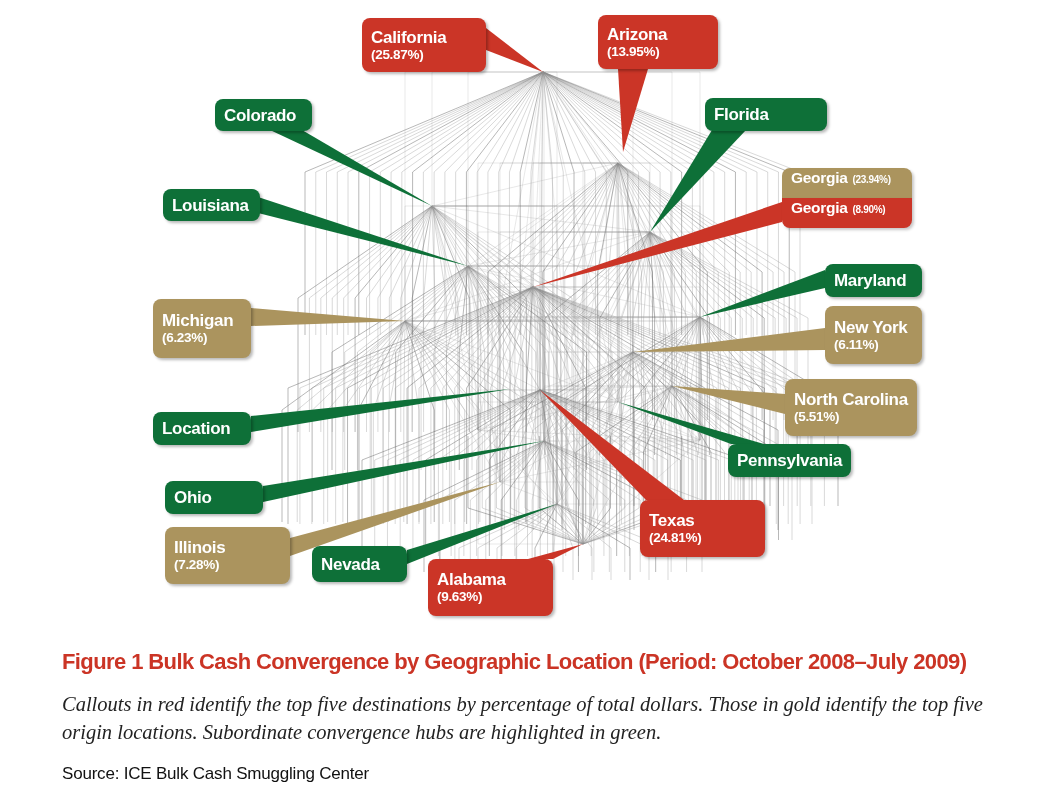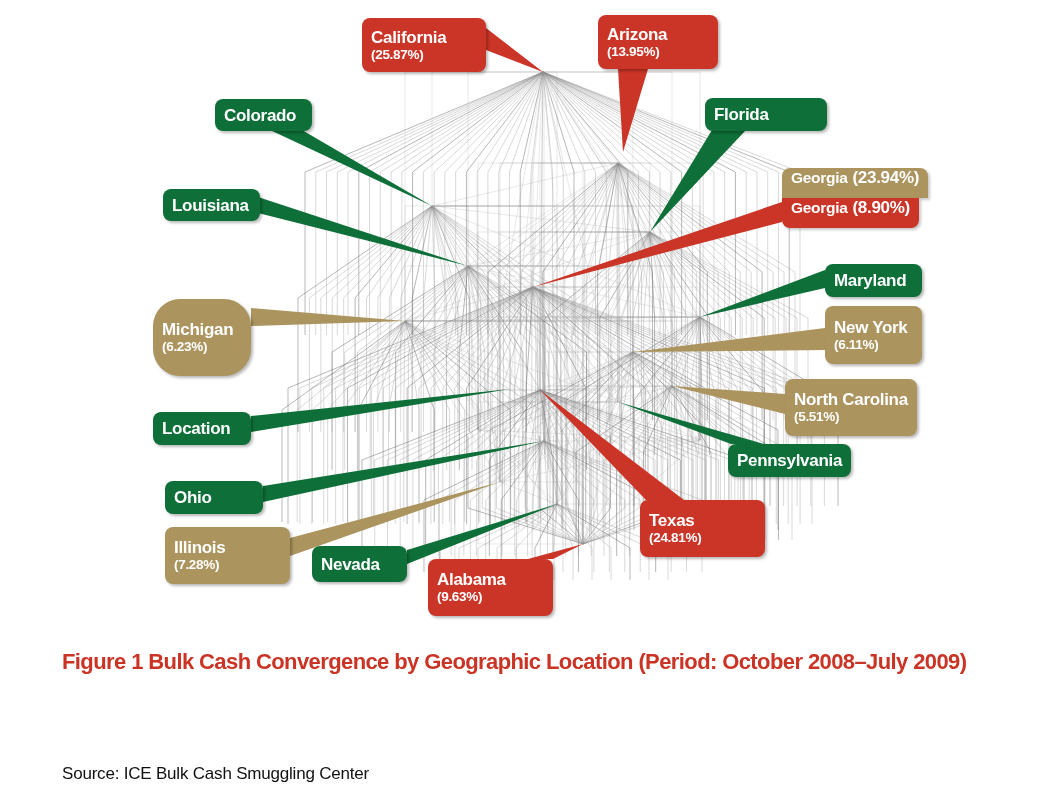--- a/index.html
+++ b/index.html
@@ -13,21 +13,21 @@
     border-radius:8px; padding:0 9px; white-space:nowrap;
     box-shadow:2px 2px 3px rgba(0,0,0,0.28);
     letter-spacing:-0.3px;
   }
   .callout.single { display:flex; align-items:center; }
   .callout.multi  { display:flex; flex-direction:column; justify-content:center; }
   .callout.inline { display:flex; align-items:baseline; gap:5px; }
   .callout .name  { font-size:17px; line-height:19px; }
   .callout .pct   { font-size:13.5px; line-height:16px; }
   .callout.inline .name { font-size:15.5px; }
-  .callout.inline .pct  { font-size:17px; }
+  .callout.inline .pct  { font-size:10px; }
   .caption {
     position:absolute; left:62px; top:649px; width:960px; z-index:2;
     font-size:22px; font-weight:bold; letter-spacing:-0.6px; color:#cb3425;
   }
   .note {
     position:absolute; left:62px; top:690px; width:938px; z-index:2;
     font-family:"Liberation Serif", serif; font-style:italic;
     font-size:20.5px; line-height:28px; color:#222222;
   }
   .source {
@@ -585,21 +585,21 @@
         <span class="name">Georgia</span>
         <span class="pct">(23.94%)</span>
       </div>
       <div class="callout inline" style="left: 782px; top: 198px; min-width: 130px; height: 30px; background: rgb(203, 53, 39); border-radius: 0px 0px 8px 8px; box-shadow: rgba(0, 0, 0, 0.22) 2px 2px 3px;">
         <span class="name">Georgia</span>
         <span class="pct">(8.90%)</span>
       </div>
       <div class="callout single" style="left: 825px; top: 264px; min-width: 97px; height: 33px; background: rgb(14, 112, 56);">
         <span class="name">Maryland</span>
       </div>
-      <div class="callout multi" style="left: 153px; top: 299px; min-width: 98px; height: 77px; background: rgb(171, 148, 94); border-radius: 27px;">
+      <div class="callout multi" style="left: 153px; top: 299px; min-width: 98px; height: 59px; background: rgb(171, 148, 94);">
         <span class="name">Michigan</span>
         <span class="pct">(6.23%)</span>
       </div>
       <div class="callout multi" style="left: 825px; top: 306px; min-width: 97px; height: 58px; background: rgb(171, 148, 94);">
         <span class="name">New York</span>
         <span class="pct">(6.11%)</span>
       </div>
       <div class="callout multi" style="left: 785px; top: 379px; min-width: 123px; height: 57px; background: rgb(171, 148, 94);">
         <span class="name">North Carolina</span>
         <span class="pct">(5.51%)</span>
@@ -623,14 +623,15 @@
       <div class="callout multi" style="left: 640px; top: 500px; min-width: 125px; height: 57px; background: rgb(203, 53, 39);">
         <span class="name">Texas</span>
         <span class="pct">(24.81%)</span>
       </div>
       <div class="callout multi" style="left: 428px; top: 559px; min-width: 125px; height: 57px; background: rgb(203, 53, 39);">
         <span class="name">Alabama</span>
         <span class="pct">(9.63%)</span>
       </div>
     </div>
   <div class="caption">Figure 1  Bulk Cash Convergence by Geographic Location (Period: October 2008–July 2009)</div>
+  <div class="note">Callouts in red identify the top five destinations by percentage of total dollars. Those in gold identify the top five origin locations. Subordinate convergence hubs are highlighted in green.</div>
   <div class="source">Source: ICE Bulk Cash Smuggling Center</div>
 </div>
 
 </body></html>

